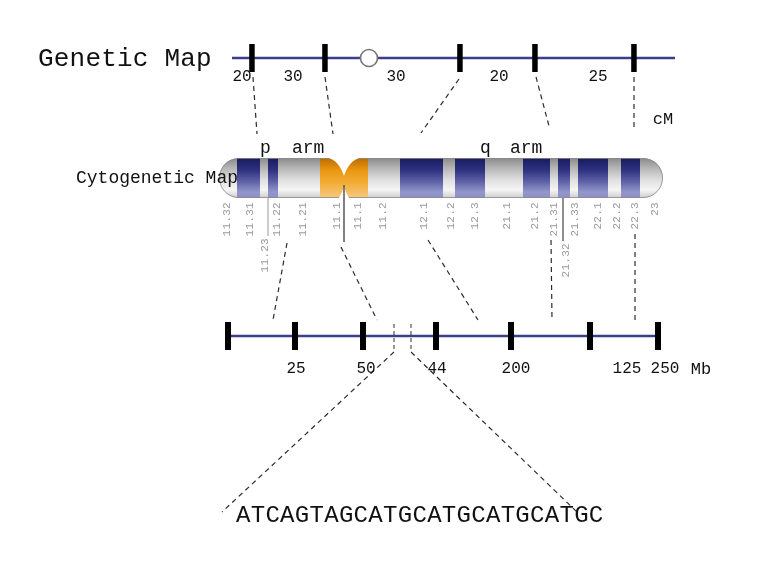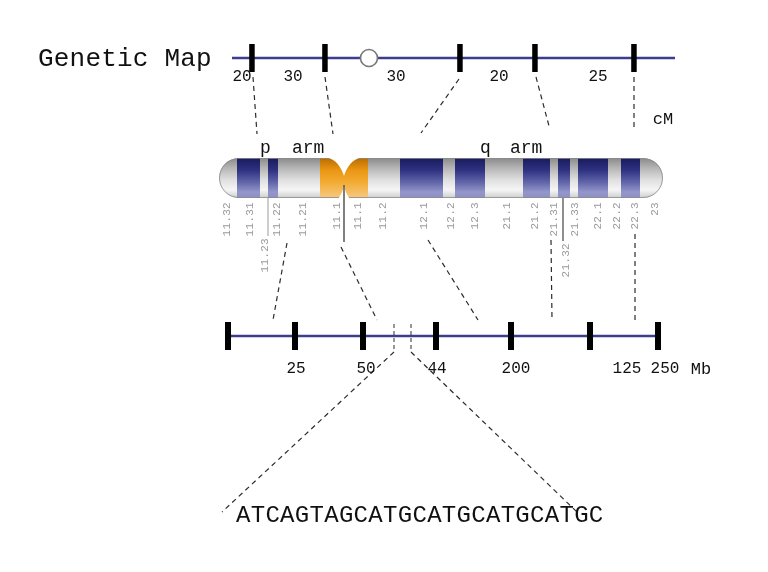--- a/index.html
+++ b/index.html
@@ -124,20 +124,21 @@
         <rect x="360" y="322" width="6" height="28"></rect>
         <rect x="433" y="322" width="6" height="28"></rect>
         <rect x="508" y="322" width="6" height="28"></rect>
         <rect x="587" y="322" width="6" height="28"></rect>
         <rect x="655" y="322" width="6" height="28"></rect>
       </g>
     </g>
   </svg>
 
   <div class="abs map-title" style="left:38px;top:44px;">Genetic Map</div>
+  <div class="abs row-label" style="left:76px;top:168px;">Cytogenetic Map</div>
 
   <div class="abs axis-num" style="left:242px;top:68px;">20</div>
   <div class="abs axis-num" style="left:293px;top:68px;">30</div>
   <div class="abs axis-num" style="left:396px;top:68px;">30</div>
   <div class="abs axis-num" style="left:499px;top:68px;">20</div>
   <div class="abs axis-num" style="left:598px;top:68px;">25</div>
   <div class="abs axis-unit" style="left:663px;top:69px;margin-top:41px;">cM</div>
 
   <div class="abs arm-label" style="left:260px;top:138px;">p</div>
   <div class="abs arm-label" style="left:292px;top:138px;">arm</div>

